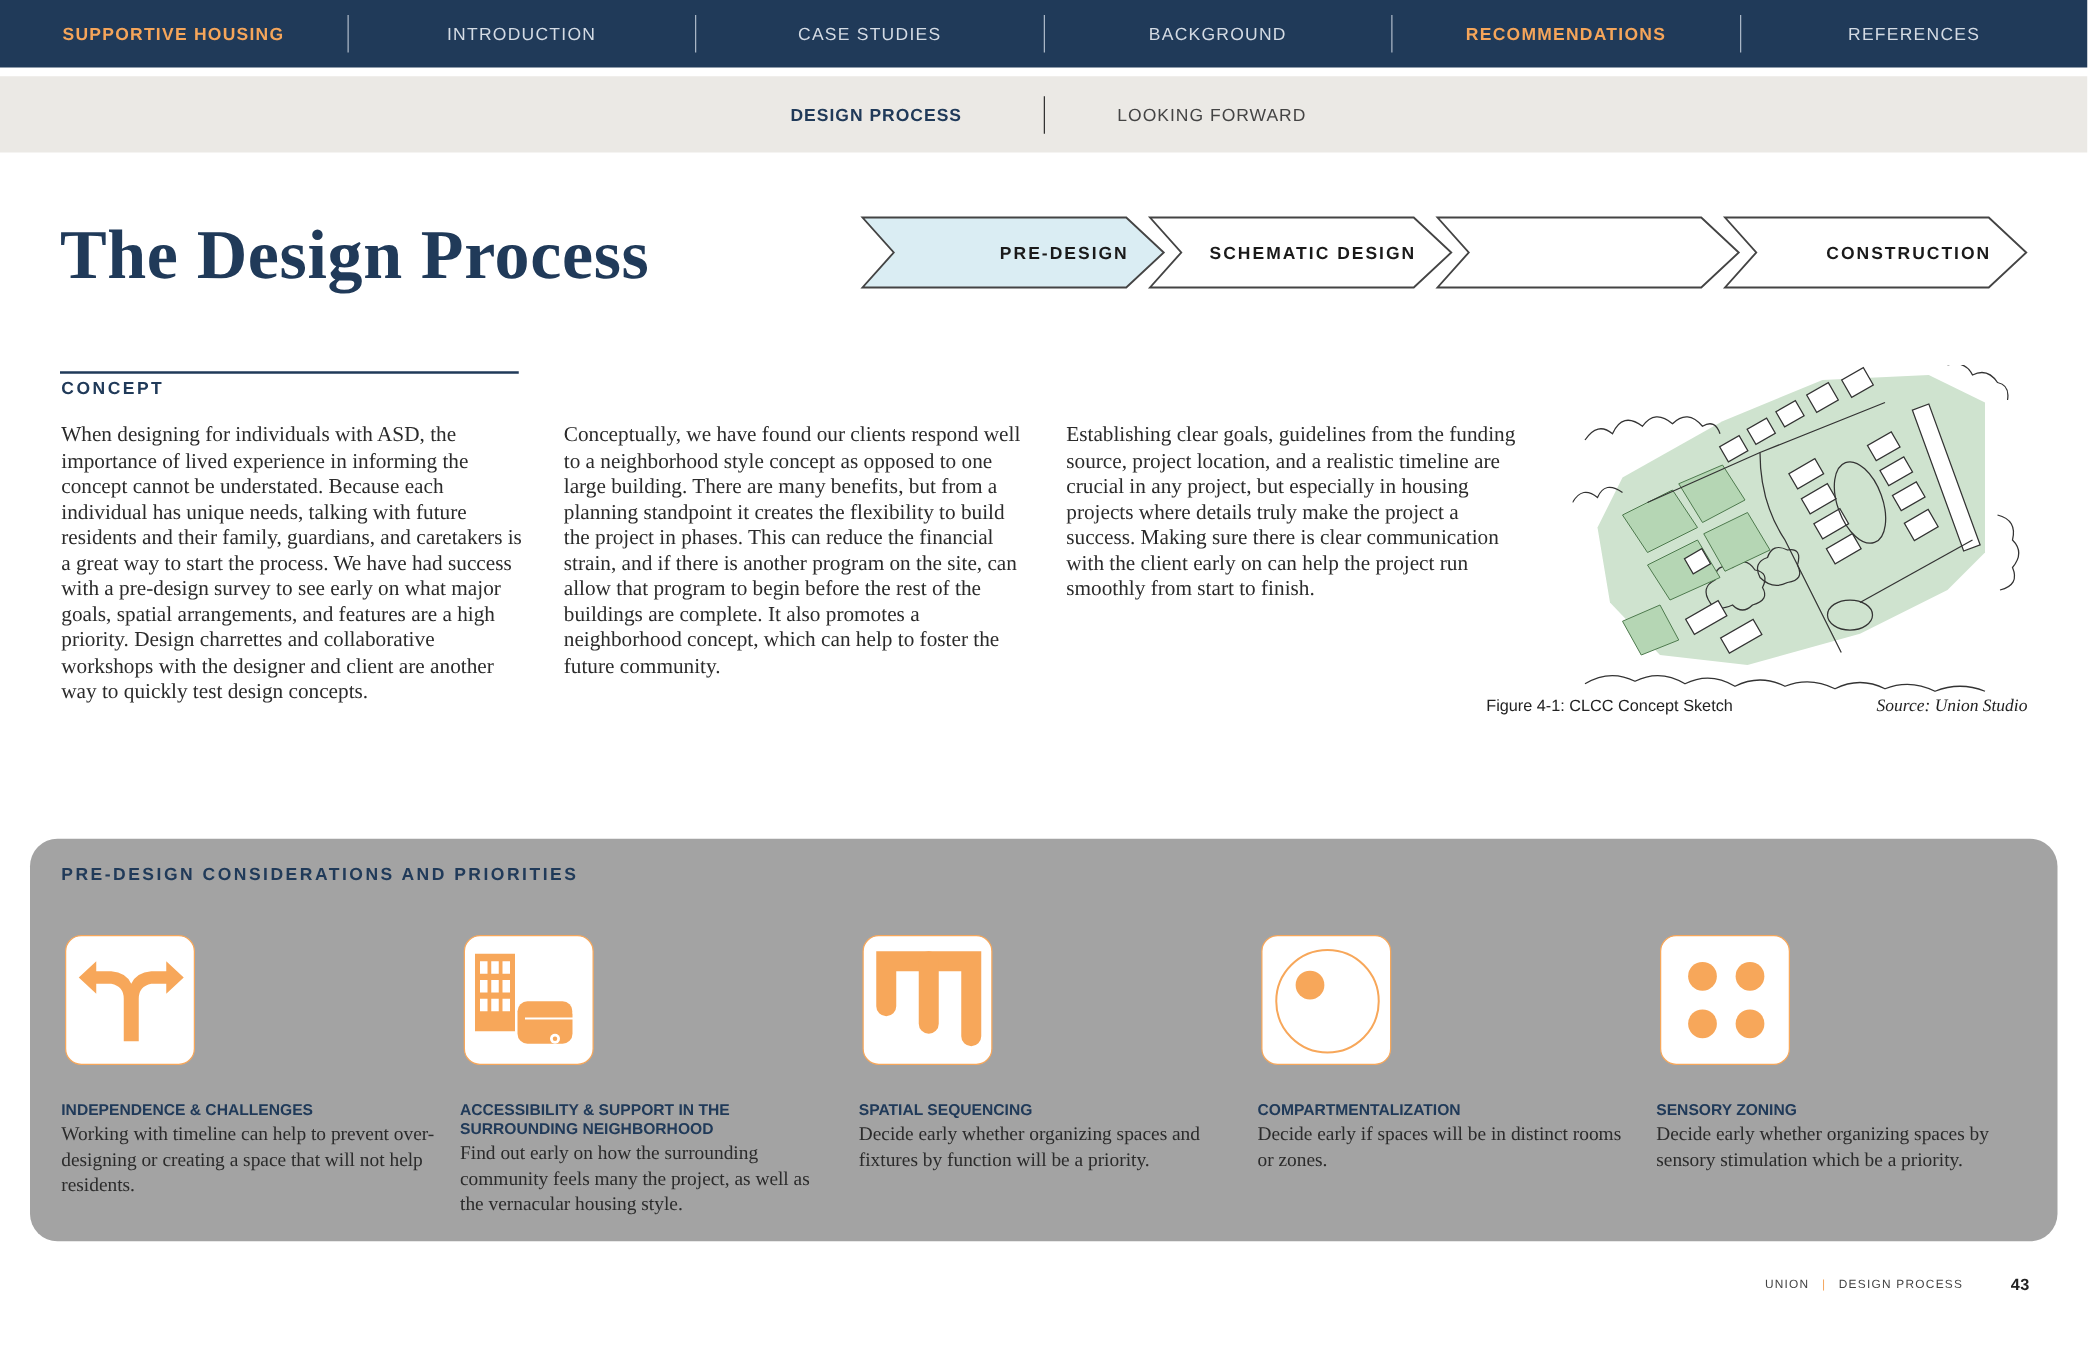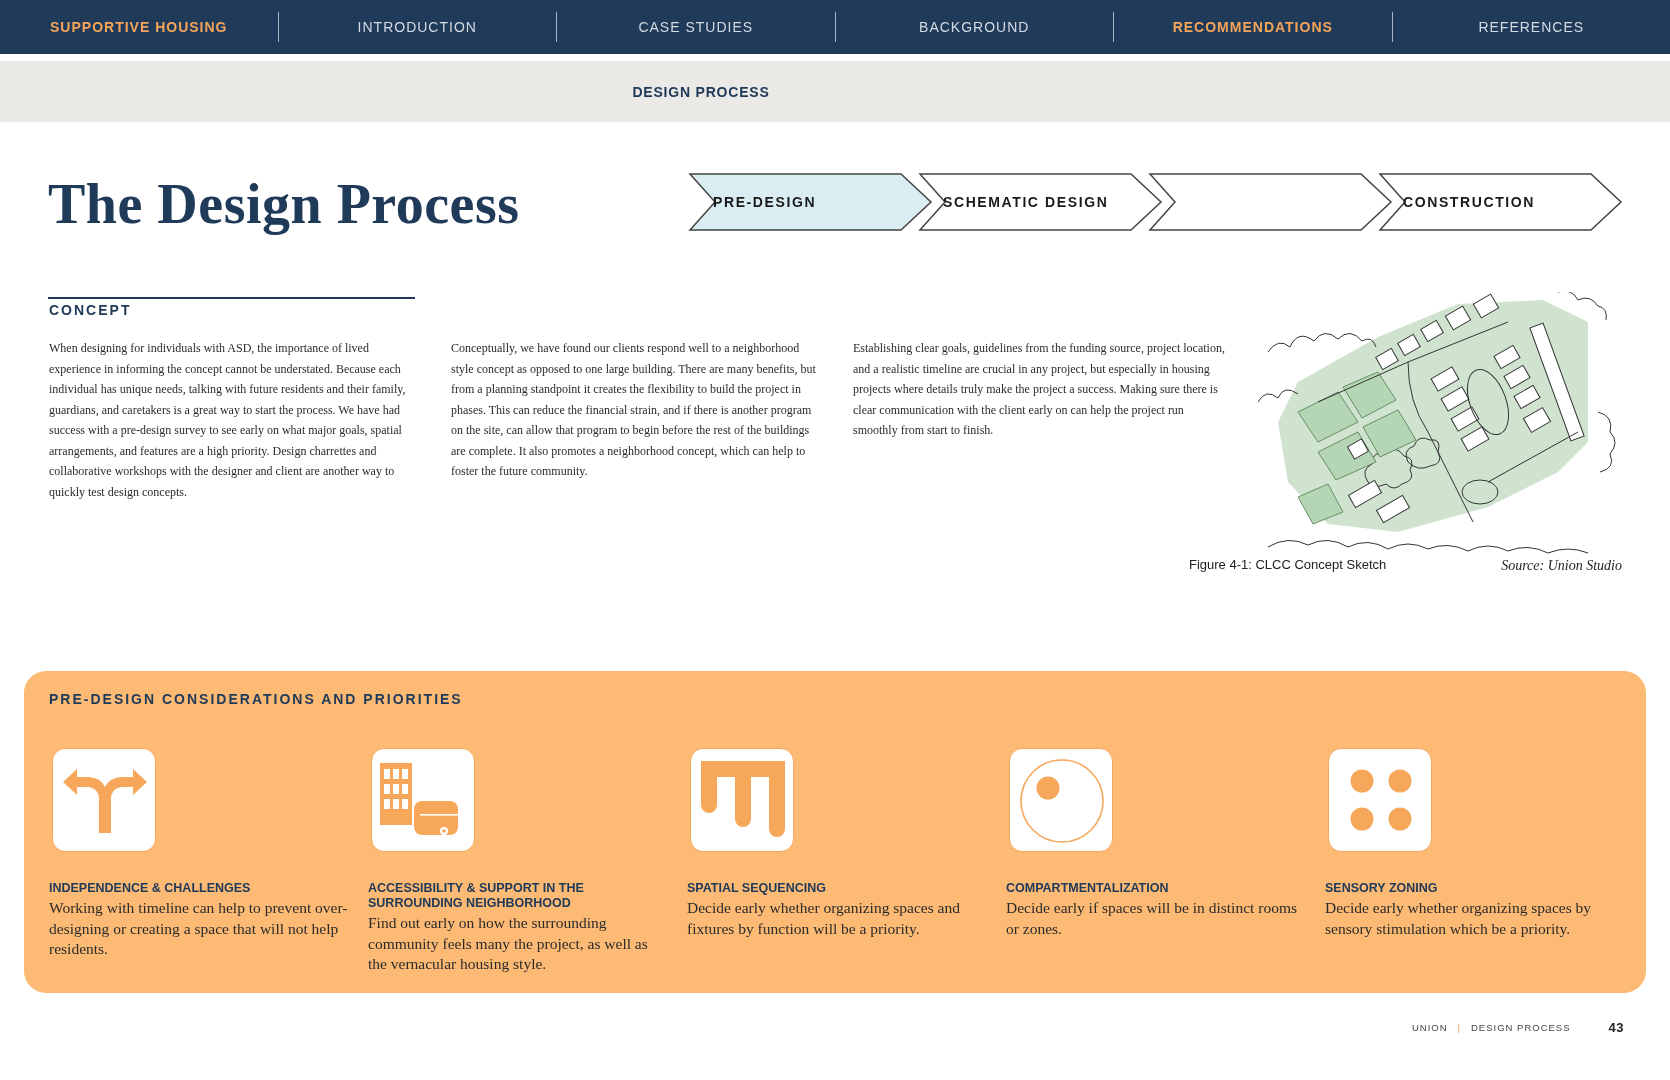--- a/index.html
+++ b/index.html
@@ -15,33 +15,33 @@
   .subnav { position: absolute; left: 0; top: 61px; width: 1670px; height: 61px; background: #ebe9e5; }
   .subnav .sub-item { position: absolute; top: 16px; height: 30px; line-height: 30px; font-size: 14px; letter-spacing: 0.8px; text-transform: uppercase; text-align: center; width: 268px; cursor: pointer; }
   .subnav .sub-item.active { left: 567px; color: #203a59; font-weight: bold; }
   .subnav .sub-item.other { left: 835px; color: #444; border-left: 1.5px solid #333; }
 
   .page-title { position: absolute; left: 48px; top: 172px; font-family: "Liberation Serif", serif; font-size: 56px; color: #203a59; letter-spacing: 0.5px; }
 
   
   .process { position: absolute; left: 688px; top: 172px; width: 935px; height: 60px; }
   .process svg { position: absolute; left: 0; top: 0; }
-  .chev-label { position: absolute; top: 0; height: 60px; line-height: 60px; font-size: 14px; font-weight: bold; letter-spacing: 1.6px; color: #1a1a1a; text-align: left; text-transform: uppercase; }
+  .chev-label { position: absolute; top: 0; height: 60px; line-height: 60px; font-size: 14px; font-weight: bold; letter-spacing: 1.6px; color: #1a1a1a; text-align: right; text-transform: uppercase; }
 
   
   .concept-rule { position: absolute; left: 48px; top: 297px; width: 367px; height: 2px; background: #203a59; }
   .section-label { position: absolute; font-size: 14px; font-weight: bold; letter-spacing: 2px; color: #203a59; text-transform: uppercase; }
-  .body-col { position: absolute; top: 338px; font-family: "Liberation Serif", serif; font-size: 12px; line-height: 20.5px; color: #2b2b2b; }
+  .body-col { position: absolute; top: 338px; font-family: "Liberation Serif", serif; font-size: 17px; line-height: 20.5px; color: #2b2b2b; }
 
   .figure { position: absolute; left: 1258px; top: 292px; width: 366px; height: 262px; }
   .fig-caption { position: absolute; left: 1189px; top: 557px; font-size: 13px; color: #222; }
   .fig-source { position: absolute; right: 48px; top: 558px; font-family: "Liberation Serif", serif; font-style: italic; font-size: 14px; color: #222; }
 
   
-  .panel { position: absolute; left: 24px; top: 671px; width: 1622px; height: 322px; background: #fdba74; border-radius: 22px; }
+  .panel { position: absolute; left: 24px; top: 671px; width: 1622px; height: 322px; background: #a3a3a3; border-radius: 22px; }
   .panel .section-label { left: 25px; top: 20px; }
   .card { position: absolute; top: 77px; width: 300px; }
   .icon-box { width: 104px; height: 104px; background: #fff; border: 1.5px solid #f7a75a; border-radius: 13px; position: relative; margin-left: 3px; }
   .icon-box svg { position: absolute; left: 0; top: 0; }
   .card-title { margin-top: 29px; font-size: 12.5px; font-weight: bold; color: #203a59; text-transform: uppercase; line-height: 15px; }
   .card-desc { font-family: "Liberation Serif", serif; font-size: 15.5px; line-height: 20.5px; color: #2b2b2b; margin-top: 2px; }
 
   .footer { position: absolute; top: 1020px; right: 46px; display: flex; align-items: center; font-size: 9.5px; letter-spacing: 1px; color: #444; }
   .footer .sep { color: #f5a55a; margin: 0 10px; }
   .footer .page-num { font-size: 13px; font-weight: bold; color: #222; margin-left: 38px; letter-spacing: 0.5px; }
@@ -53,20 +53,21 @@
   <div class="nav-item accent">SUPPORTIVE HOUSING</div>
   <div class="nav-item">INTRODUCTION</div>
   <div class="nav-item">CASE STUDIES</div>
   <div class="nav-item">BACKGROUND</div>
   <div class="nav-item accent">RECOMMENDATIONS</div>
   <div class="nav-item">REFERENCES</div>
 </nav>
 
 <div class="subnav">
   <div class="sub-item active">DESIGN PROCESS</div>
+  <div class="sub-item other">LOOKING FORWARD</div>
 </div>
 
 <h1 class="page-title">The Design Process</h1>
 
 <div class="process">
   <svg width="935" height="60" viewBox="0 0 935 60">
     <g stroke="#444" stroke-width="1.5" stroke-linejoin="miter">
       <polygon points="2,2 213,2 243,30 213,58 2,58 27,30" fill="#daedf3"></polygon>
       <polygon points="232,2 443,2 473,30 443,58 232,58 257,30" fill="#ffffff"></polygon>
       <polygon points="462,2 673,2 703,30 673,58 462,58 487,30" fill="#ffffff"></polygon>

